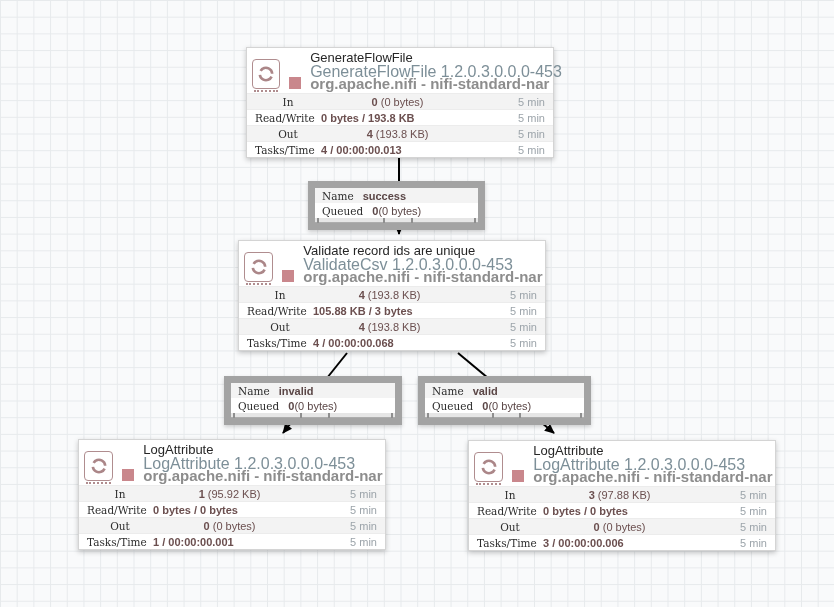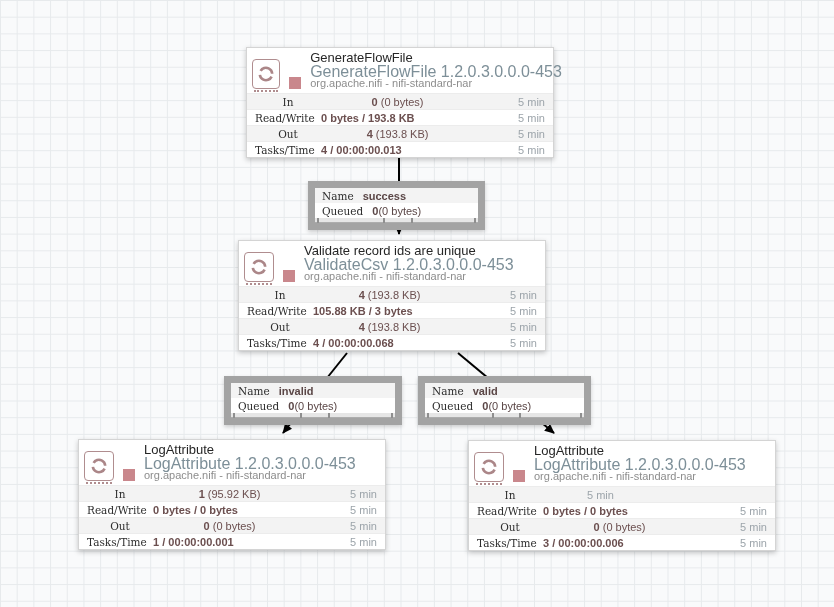--- a/index.html
+++ b/index.html
@@ -26,21 +26,21 @@
     display:flex; align-items:center; justify-content:center; background:#fff;
   }
   .stamp::after {
     content:""; position:absolute; left:1px; right:1px; bottom:-4px;
     border-bottom:2px dotted #b08d8f;
   }
   .status-square { width:12px; height:12px; background:#c9878c; margin:4px 0 0 9px; flex:none; }
   .p-titles { margin-left:9px; min-width:0; }
   .p-title  { font-size:13px; font-weight:500; color:#262626; line-height:14px; white-space:nowrap; }
   .p-type   { font-size:16px; color:#7d8f98; line-height:13px; white-space:nowrap; }
-  .p-bundle { font-size:11px;  color:#8d8d8d; line-height:11px; white-space:nowrap; }
+  .p-bundle { font-size:15px;  color:#8d8d8d; line-height:11px; white-space:nowrap;font-weight:bold; }
   .p-row {
     display:flex; align-items:center; height:16px; padding:0 8px;
     font-size:11px; border-top:1px solid #ececec;
   }
   .p-row.alt { background:#f3f3f3;text-align:center; }
   .p-stat-label { width:66px; flex:none; font-family:"DejaVu Serif", serif; font-size:10.5px; color:#2d2d2d; }
   .p-stat-value { flex:1; color:#6b4f4f; white-space:nowrap; }
   .p-stat-value b { font-weight:700; }
   .p-window { color:#9ca4aa; flex:none;padding-left:44px; }
   .conn-label {
@@ -240,20 +240,21 @@
     </div>
     <div class="status-square"></div>
     <div class="p-titles">
       <div class="p-title">LogAttribute</div>
       <div class="p-type">LogAttribute 1.2.0.3.0.0.0-453</div>
       <div class="p-bundle">org.apache.nifi - nifi-standard-nar</div>
     </div>
   </div>
   <div class="p-row alt">
     <span class="p-stat-label">In</span>
+    <span class="p-stat-value"><b>3</b><span> (97.88 KB)</span></span>
     <span class="p-window">5 min</span>
   </div>
   <div class="p-row">
     <span class="p-stat-label">Read/Write</span>
     <span class="p-stat-value"><b>0 bytes / 0 bytes</b><span></span></span>
     <span class="p-window">5 min</span>
   </div>
   <div class="p-row alt">
     <span class="p-stat-label">Out</span>
     <span class="p-stat-value"><b>0</b><span> (0 bytes)</span></span>

